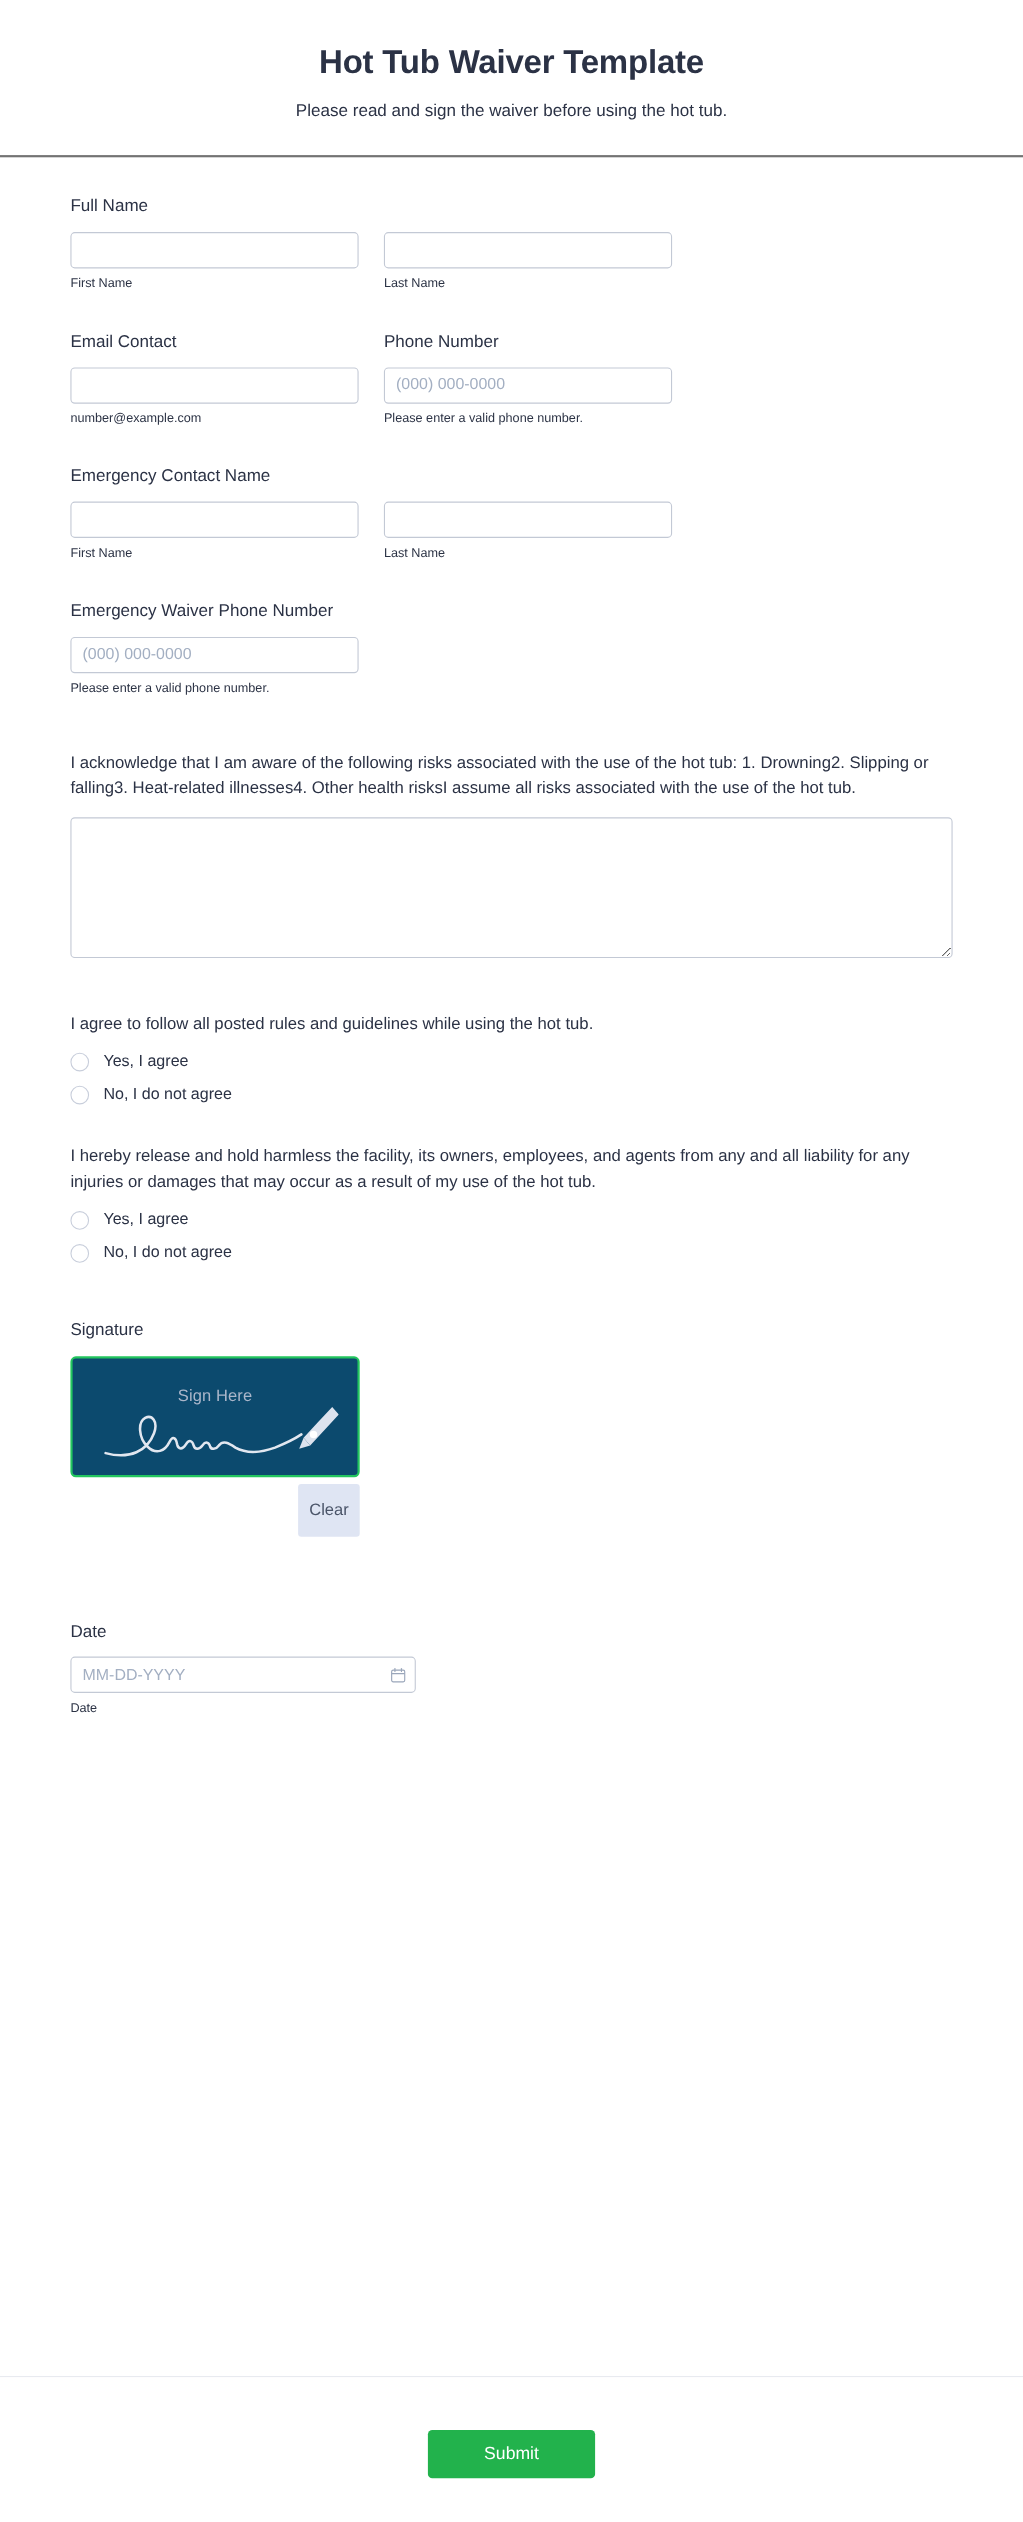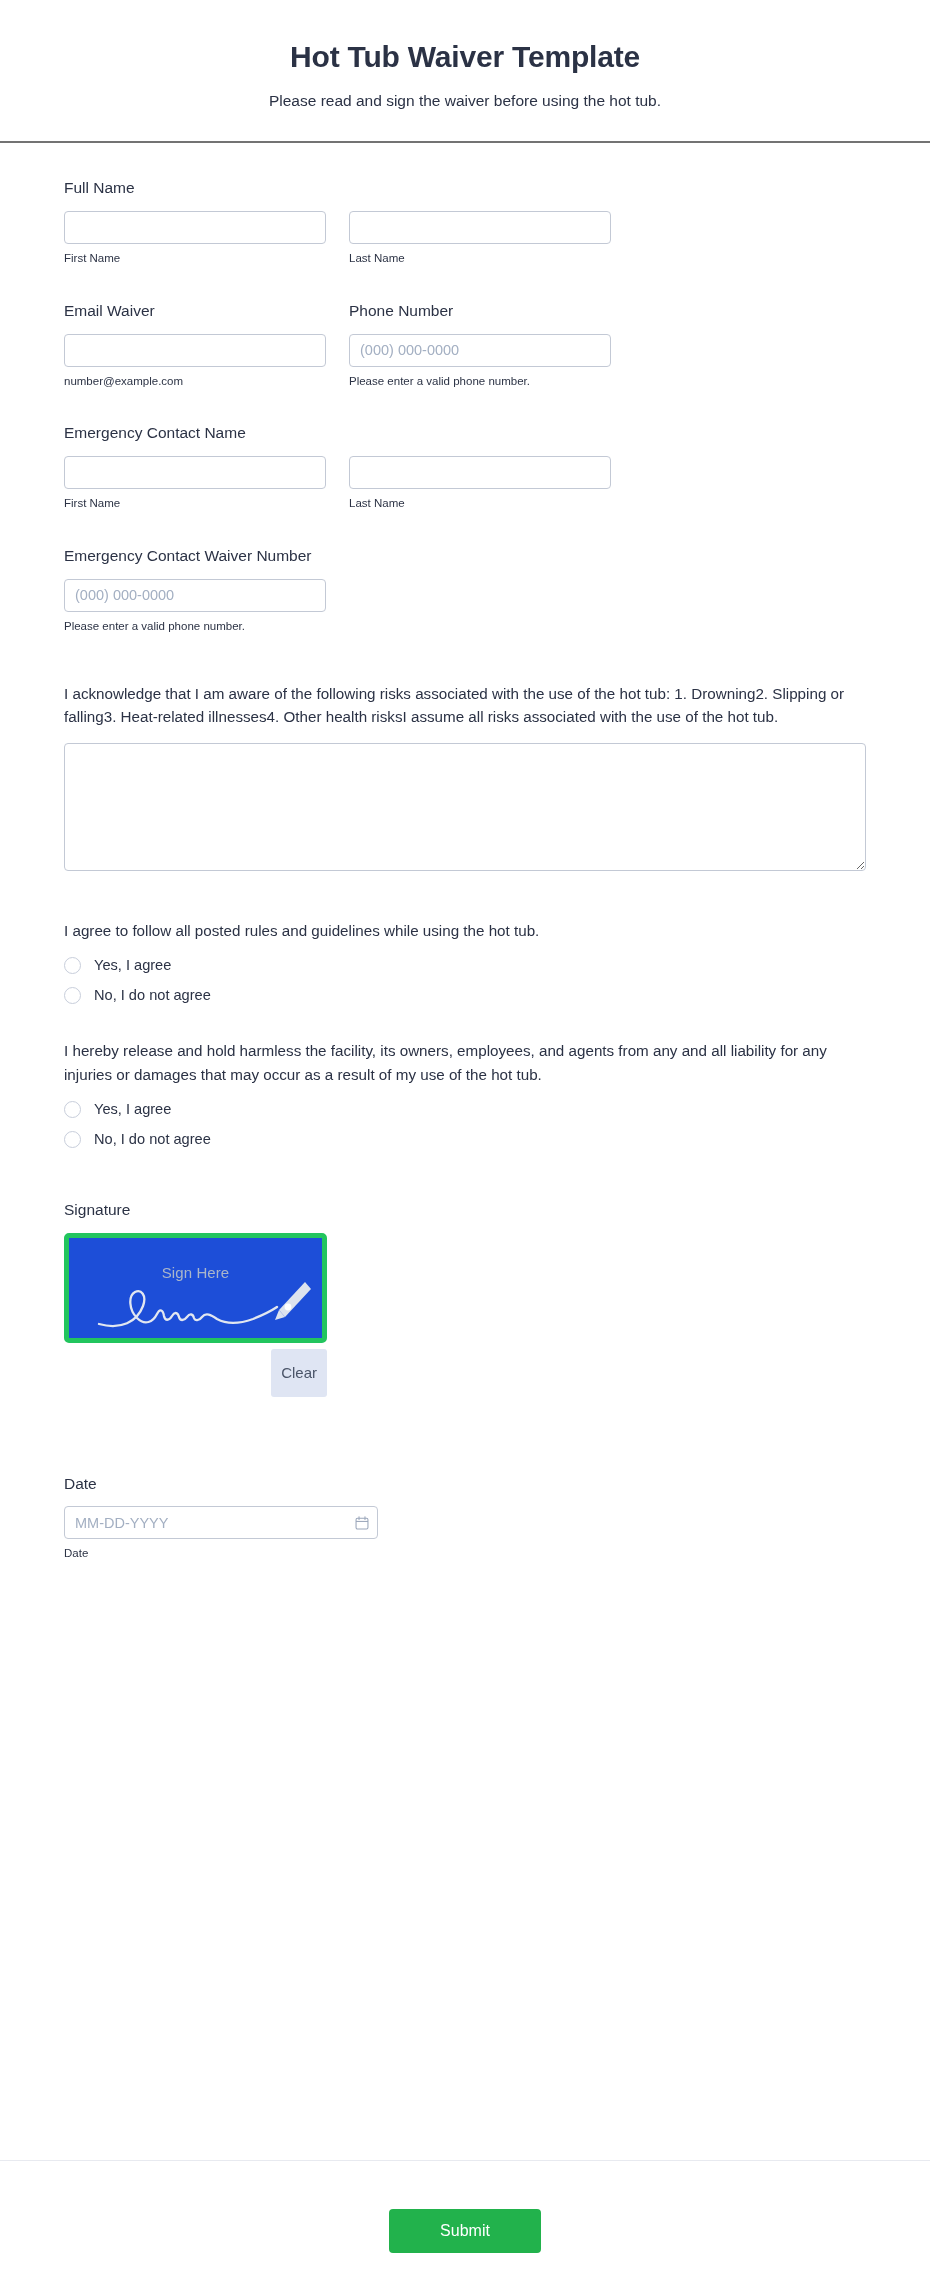--- a/index.html
+++ b/index.html
@@ -159,23 +159,23 @@
     color: #2b3245;
     line-height: 1.3;
   }
 
   
   .sig-wrap { width: 263px; }
 
   .sig-pad {
     width: 263px;
     height: 110px;
-    border: 5px solid #22c55e;
+    border: 2px solid #22c55e;
     border-radius: 5px;
-    background: #1d4ed8;
+    background: #0c4a6e;
     position: relative;
     overflow: hidden;
     cursor: crosshair;
   }
 
   .sig-hint-text {
     position: absolute;
     top: 26px;
     left: 0;
     right: 0;
@@ -273,21 +273,21 @@
         </div>
         <div class="col">
           <input class="txt" type="text" placeholder="" style="">
           <div class="sublabel">Last Name</div>
         </div>
       </div>
     </div>
 
     <div class="field-block">
       <div class="pair-label-row">
-        <div class="field-label">Email Waiver</div>
+        <div class="field-label">Email Contact</div>
         <div class="field-label">Phone Number</div>
       </div>
       <div class="row2">
         <div class="col">
           <input class="txt" type="text" placeholder="" style="">
           <div class="sublabel">number@example.com</div>
         </div>
         <div class="col">
           <input class="txt" type="text" placeholder="(000) 000-0000" style="">
           <div class="sublabel">Please enter a valid phone number.</div>
@@ -303,21 +303,21 @@
           <div class="sublabel">First Name</div>
         </div>
         <div class="col">
           <input class="txt" type="text" placeholder="" style="">
           <div class="sublabel">Last Name</div>
         </div>
       </div>
     </div>
 
     <div class="field-block">
-      <div class="field-label">Emergency Contact Waiver Number</div>
+      <div class="field-label">Emergency Waiver Phone Number</div>
       <div class="col">
         <input class="txt" type="text" placeholder="(000) 000-0000" style="">
         <div class="sublabel">Please enter a valid phone number.</div>
       </div>
     </div>
 
     <div class="field-block" style="margin-top:48px; margin-bottom:48px;">
       <div class="statement">I acknowledge that I am aware of the following risks associated with the use of the hot tub: 1. Drowning2. Slipping or falling3. Heat-related illnesses4. Other health risksI assume all risks associated with the use of the hot tub.</div>
       <textarea class="area" placeholder="" style=""></textarea>
     </div>

